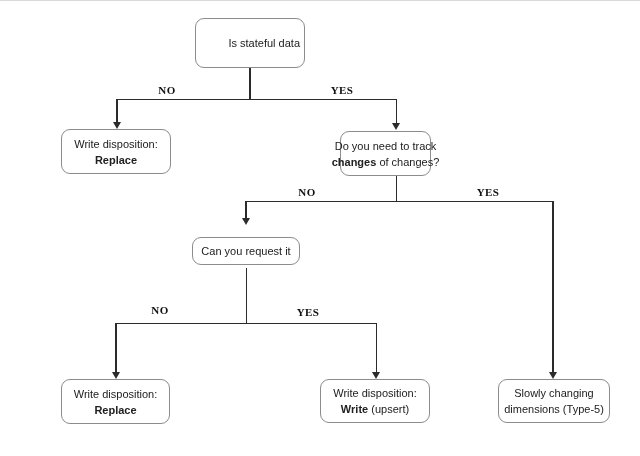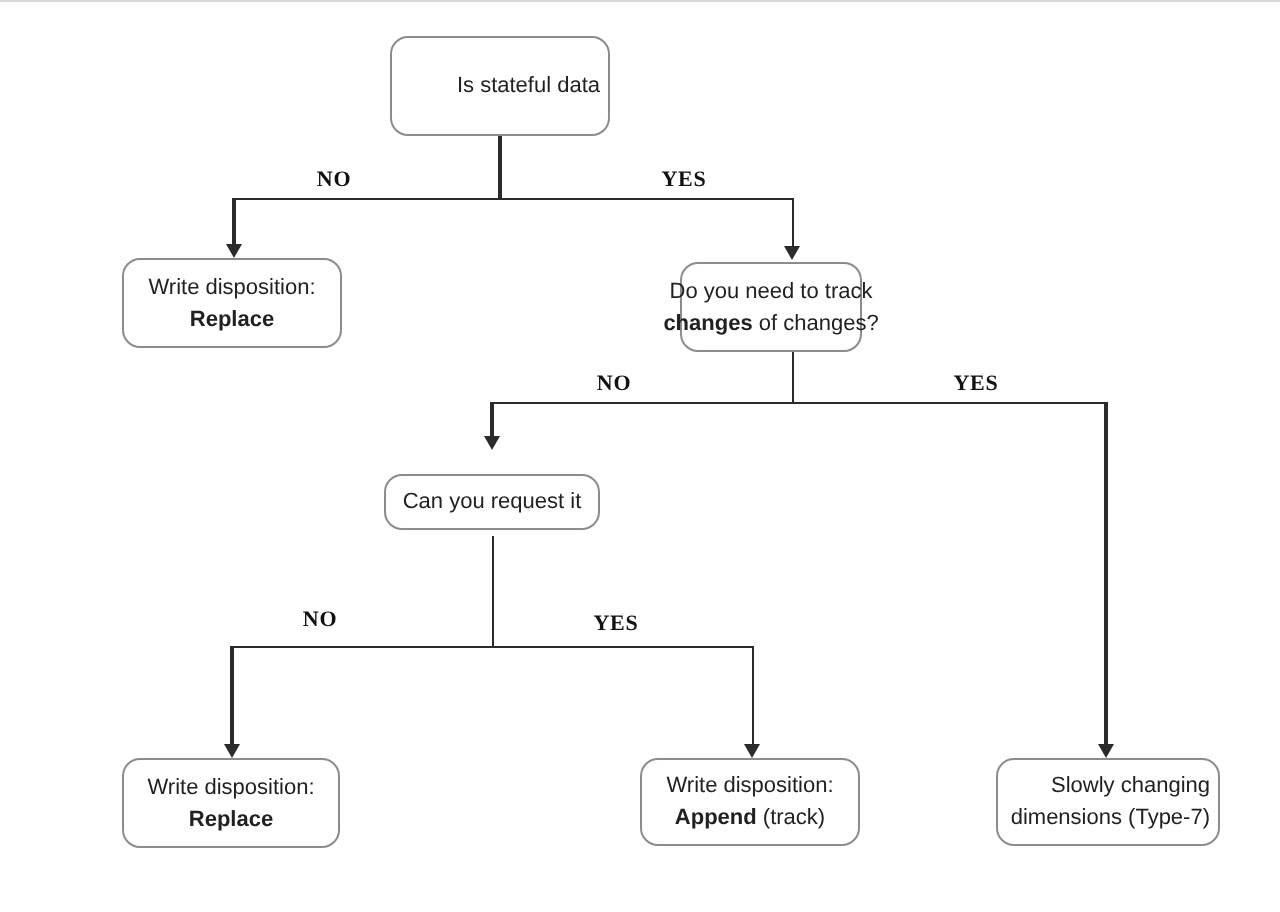--- a/index.html
+++ b/index.html
@@ -115,21 +115,21 @@
     <div class="nline"><span>Can you request it</span></div>
   </div>
 
   <div class="node" style="left:61px;top:378px;width:109px;height:45px;">
     <div class="nline"><span>Write disposition:</span></div>
     <div class="nline"><span style="font-weight: 700;">Replace</span></div>
   </div>
 
   <div class="node" style="left:320px;top:378px;width:110px;height:44px;">
     <div class="nline"><span>Write disposition:</span></div>
-    <div class="nline"><span style="font-weight: 700;">Append</span><span> (track)</span></div>
+    <div class="nline"><span style="font-weight: 700;">Write</span><span> (upsert)</span></div>
   </div>
 
-  <div class="node" style="left:498px;top:378px;width:112px;height:44px;align-items:flex-end;">
+  <div class="node" style="left:498px;top:378px;width:112px;height:44px;">
     <div class="nline"><span>Slowly changing</span></div>
-    <div class="nline"><span>dimensions (Type-7)</span></div>
+    <div class="nline"><span>dimensions (Type-5)</span></div>
   </div>
 
 </div>
 
 </body></html>

